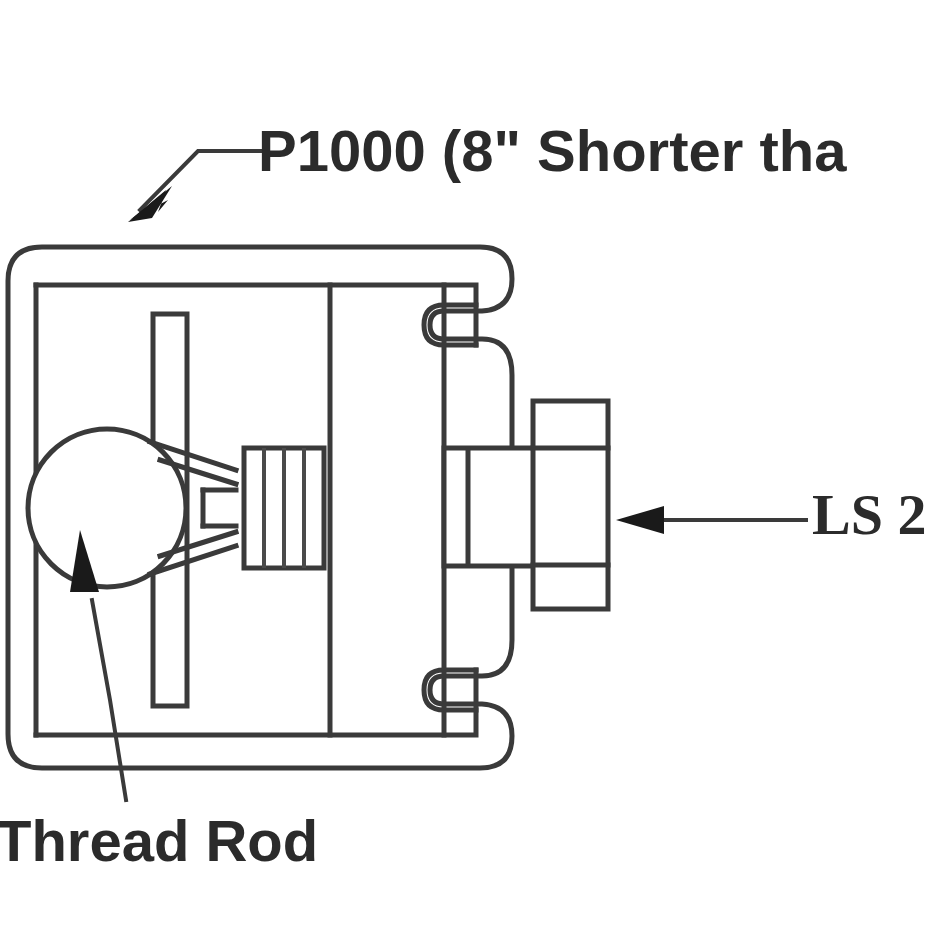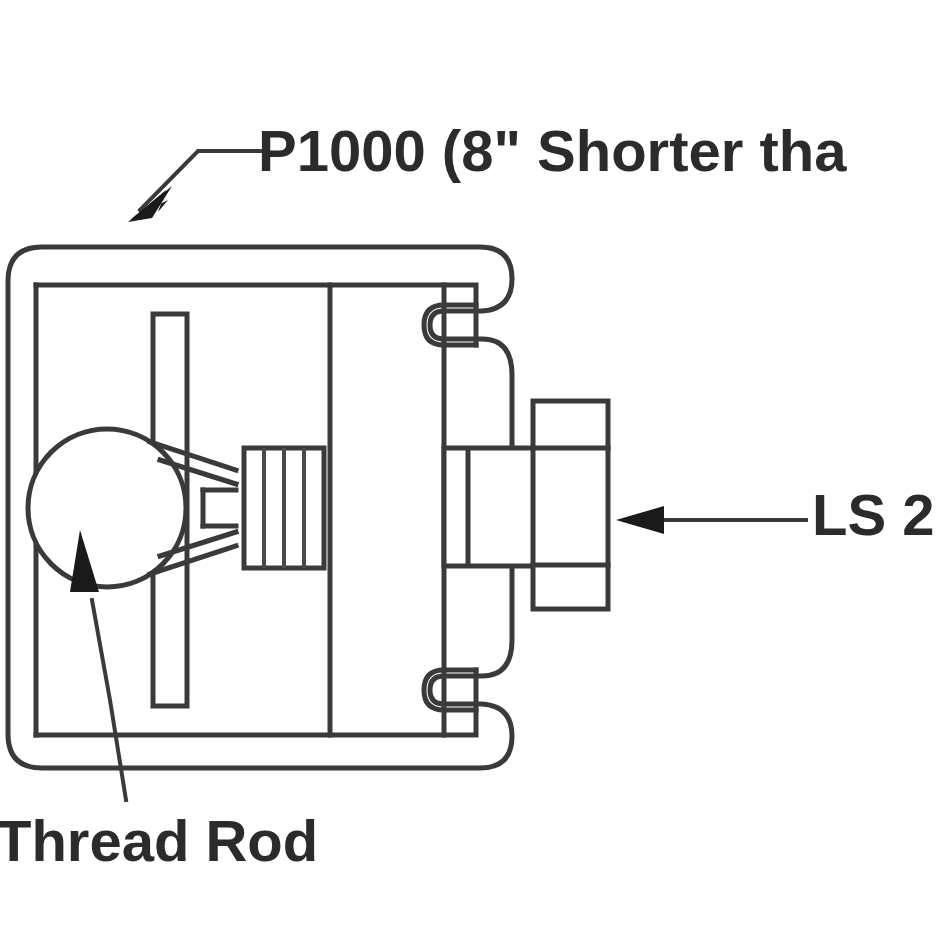--- a/index.html
+++ b/index.html
@@ -67,20 +67,21 @@
   }
   #label-p1000 {
     left: 258px;
     top: 122px;
     font-size: 58px;
   }
   #label-ls2 {
     left: 812px;
     top: 486px;
     font-size: 58px;
+    font-family: Liberation Serif, serif;
   }
   #label-thread-rod {
     left: -4px;
     top: 812px;
     font-size: 58px;
   }
 </style>
 </head>
 <body>
 

